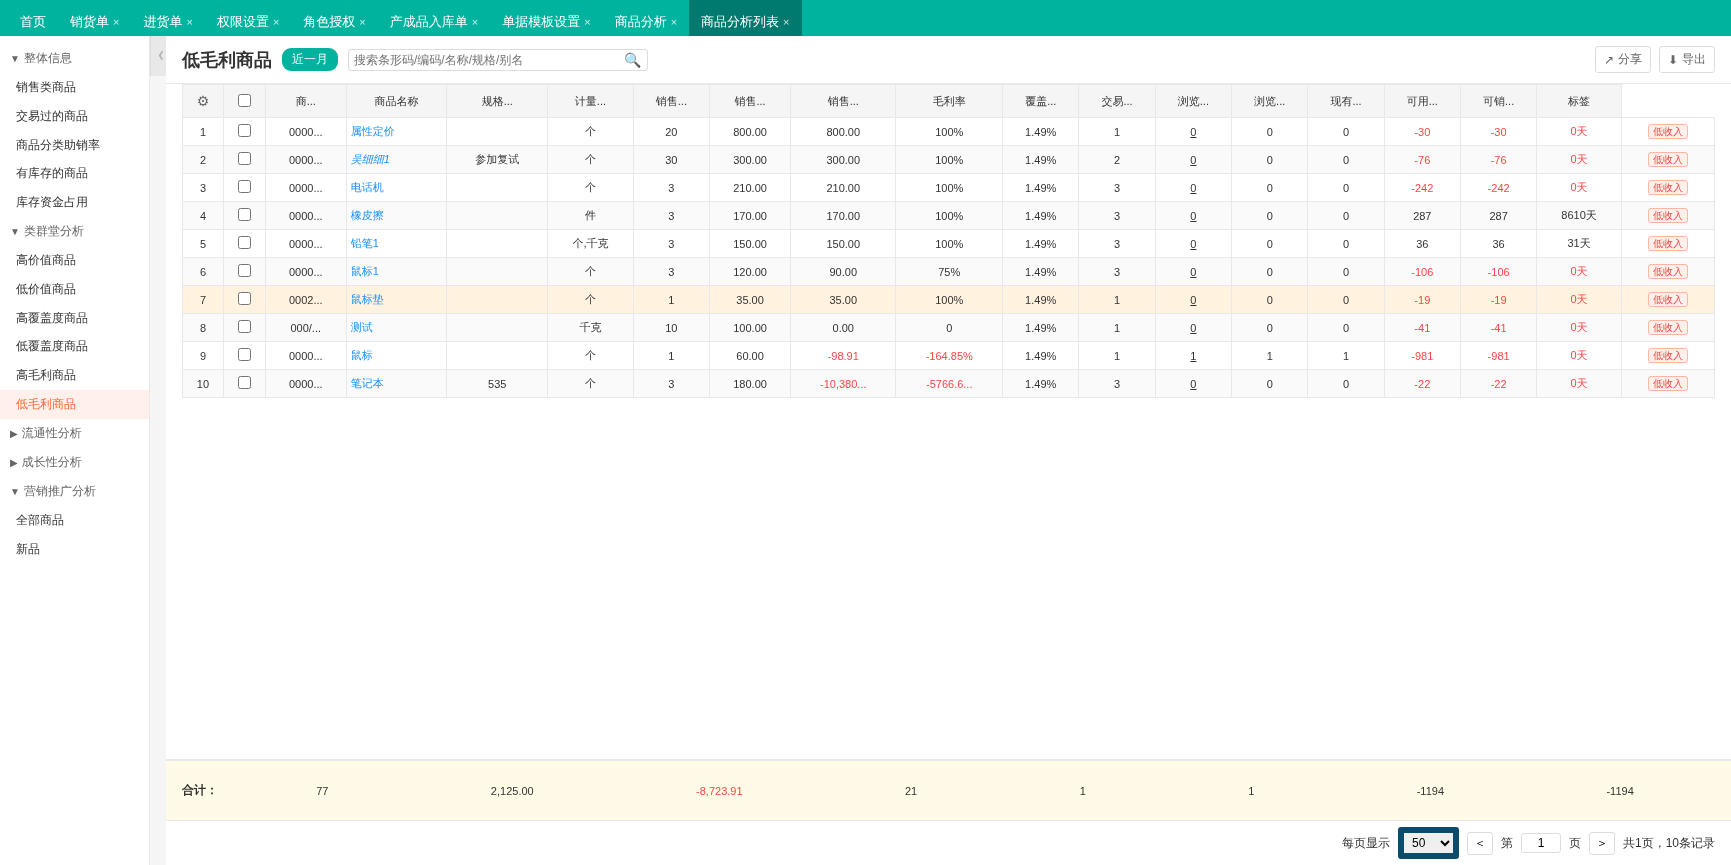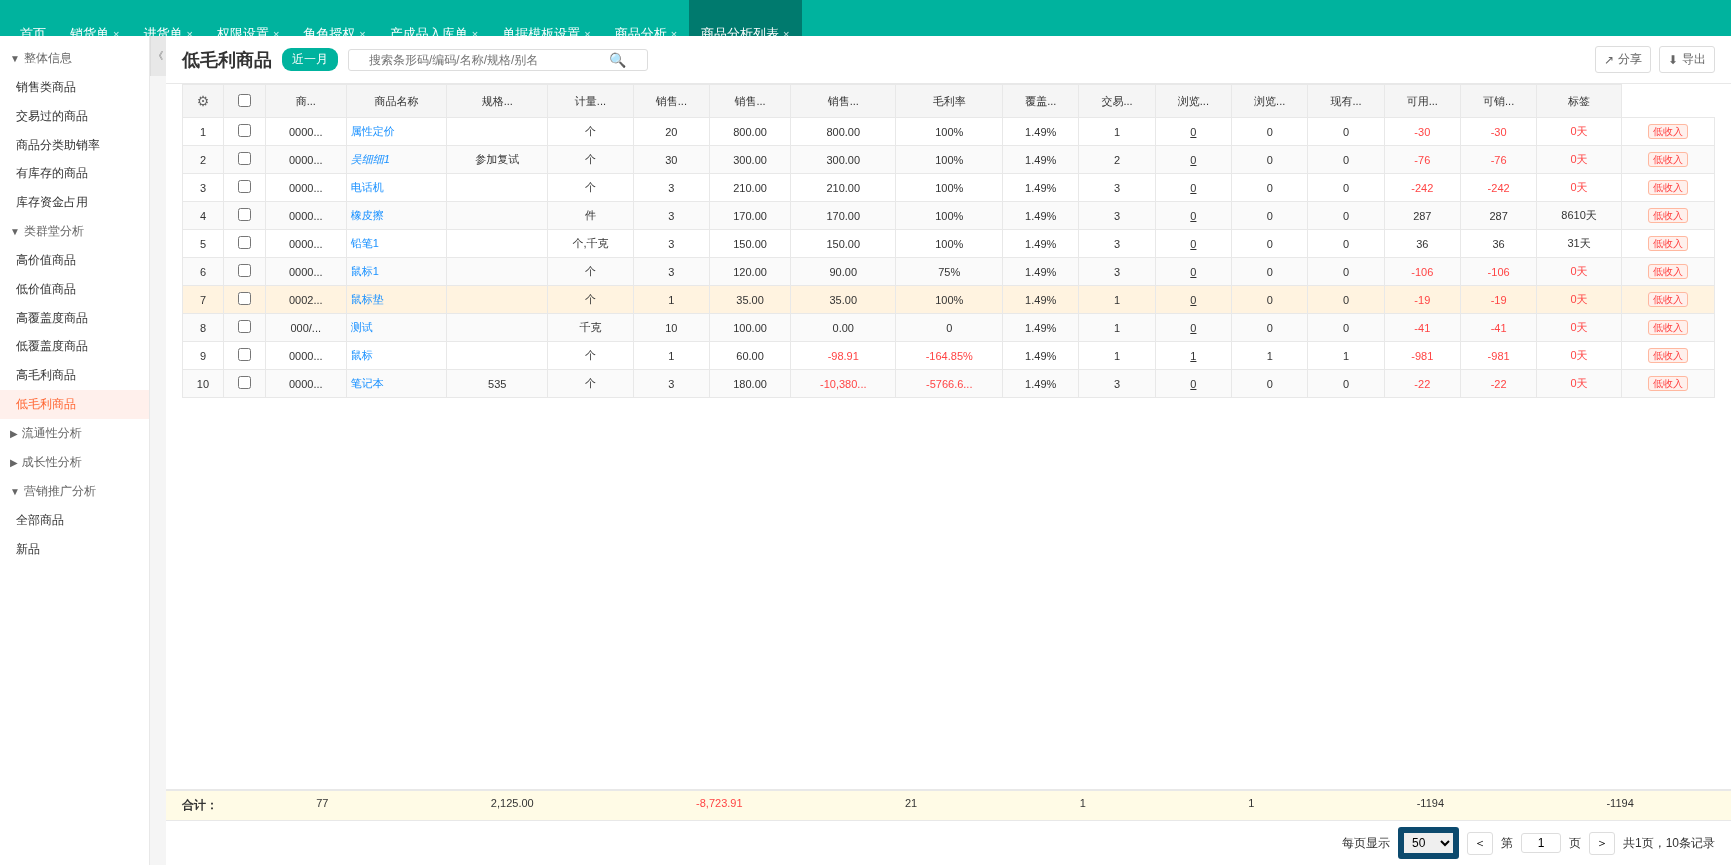--- a/index.html
+++ b/index.html
@@ -8,21 +8,21 @@
     
     .top-nav {
       background: #00b39e;
       display: flex;
       align-items: center;
       height: 36px;
       padding: 0 8px;
     }
     .top-nav .nav-item {
       color: #fff;
-      padding: 16px 12px;
+      padding: 4px 12px;
       height: 36px;
       line-height: 36px;
       cursor: pointer;
       font-size: 13px;
       white-space: nowrap;
     }
     .top-nav .nav-item.active { background: #007a6e; }
     .top-nav .nav-item .close-x { margin-left: 4px; font-size: 11px; opacity: 0.8; }
 
     
@@ -88,21 +88,21 @@
       border-radius: 9px;
       padding: 3px 10px;
       font-size: 12px;
       cursor: pointer;
     }
     .search-box {
       display: flex;
       align-items: center;
       border: 1px solid #ddd;
       border-radius: 3px;
-      padding: 2px 20px;
+      padding: 2px 5px;
       flex: 1;
       max-width: 300px;
     }
     .search-box input {
       border: none;
       outline: none;
       font-size: 12px;
       color: #999;
       width: 100%;
     }
@@ -171,22 +171,22 @@
       padding: 1px 4px;
       font-size: 10px;
     }
     .underline-link { text-decoration: underline; cursor: pointer; }
     .settings-icon { font-size: 14px; cursor: pointer; color: #666; }
     input[type="checkbox"] { cursor: pointer; }
 
     
     .table-footer {
       display: flex;
-      align-items: flex-start;
-      padding: 6px 16px;
+      align-items: center;
+      padding: 21px 16px;
       border-top: 2px solid #e8e8e8;
       background: #fffbe6;
       flex-shrink: 0;
       gap: 9px;
     }
     .footer-label { font-weight: bold; color: #333; margin-right: 8px; }
 
     
     .pagination-bar {
       display: flex;

